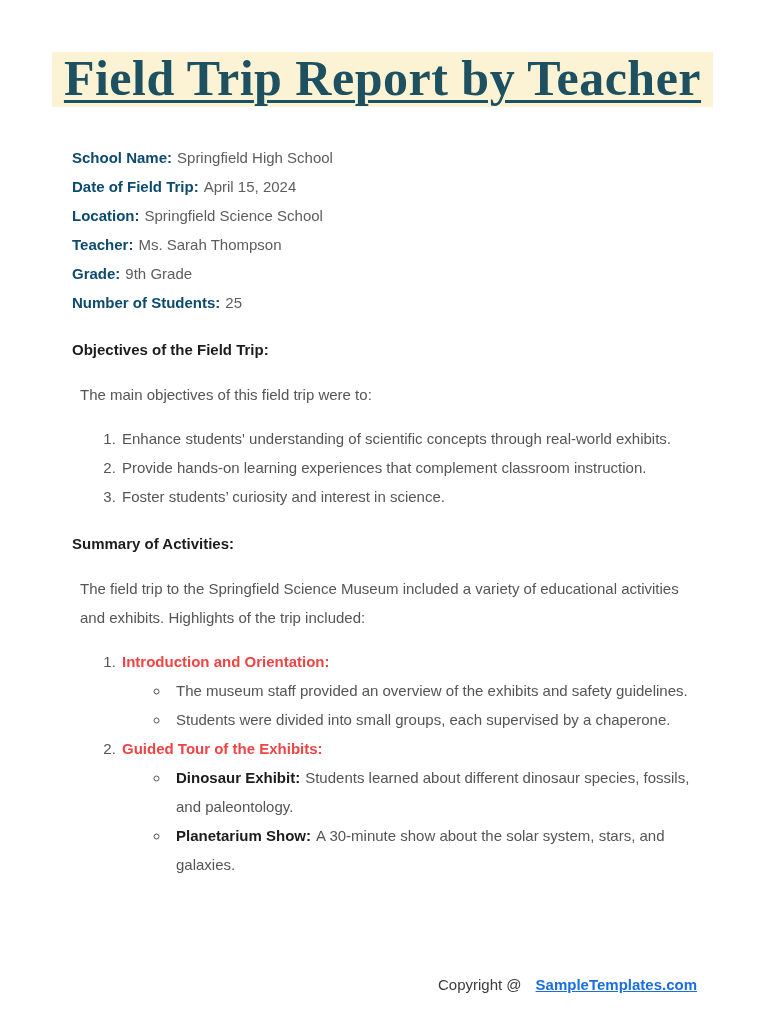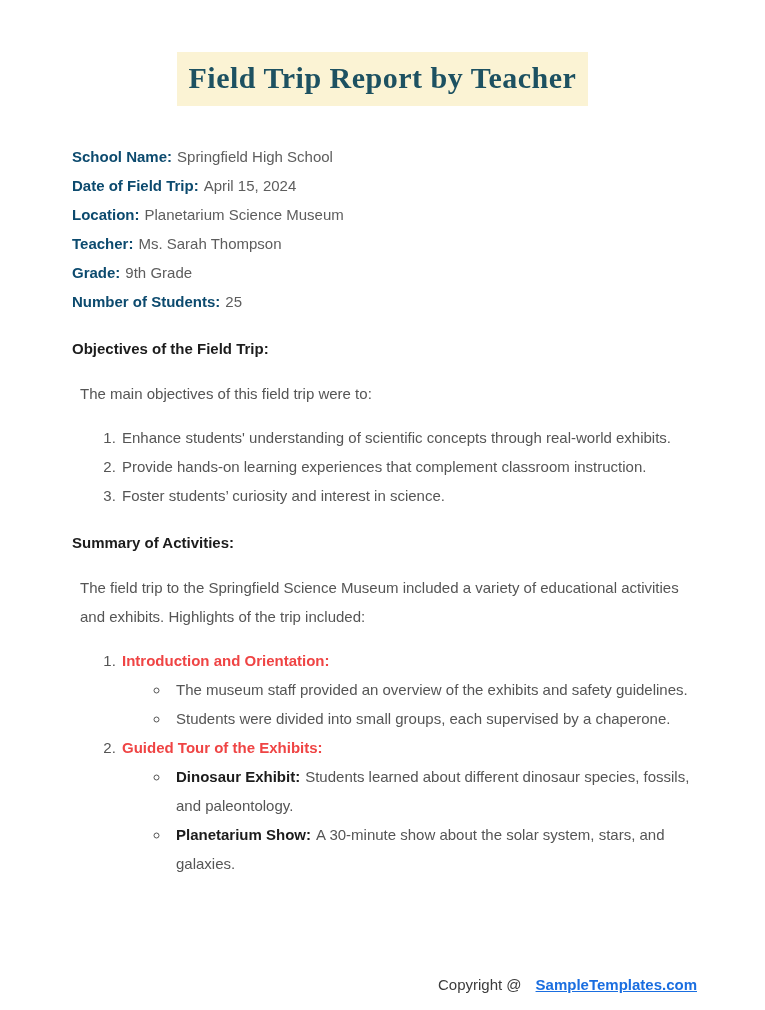--- a/index.html
+++ b/index.html
@@ -16,23 +16,24 @@
   
   .title-wrap { text-align: center; padding-top: 52px; }
   .title-highlight {
     display: inline-block;
     background: #fbf3d4;
     padding: 6px 12px 8px 12px;
   }
   .title-text {
     font-family: "Liberation Serif", serif;
     font-weight: bold;
-    font-size: 30px;
+    font-size: 50px;
     line-height: 40px;
     color: #1d5161;
+    text-decoration: underline;
     text-decoration-color: #1d5161;
     text-decoration-thickness: 3px;
     text-underline-offset: 5px;
     letter-spacing: 0.5px;
     white-space: nowrap;
   }
 
   .content { padding: 0 70px 0 72px; font-size: 15px; line-height: 29px; }
 
   
@@ -99,21 +100,21 @@
   <div class="content">
 
     <div class="details">
       <div class="detail-row">
         <span class="detail-label">School Name:</span><span class="detail-value">Springfield High School</span>
       </div>
       <div class="detail-row">
         <span class="detail-label">Date of Field Trip:</span><span class="detail-value">April 15, 2024</span>
       </div>
       <div class="detail-row">
-        <span class="detail-label">Location:</span><span class="detail-value">Planetarium Science Museum</span>
+        <span class="detail-label">Location:</span><span class="detail-value">Springfield Science School</span>
       </div>
       <div class="detail-row">
         <span class="detail-label">Teacher:</span><span class="detail-value">Ms. Sarah Thompson</span>
       </div>
       <div class="detail-row">
         <span class="detail-label">Grade:</span><span class="detail-value">9th Grade</span>
       </div>
       <div class="detail-row">
         <span class="detail-label">Number of Students:</span><span class="detail-value">25</span>
       </div>

